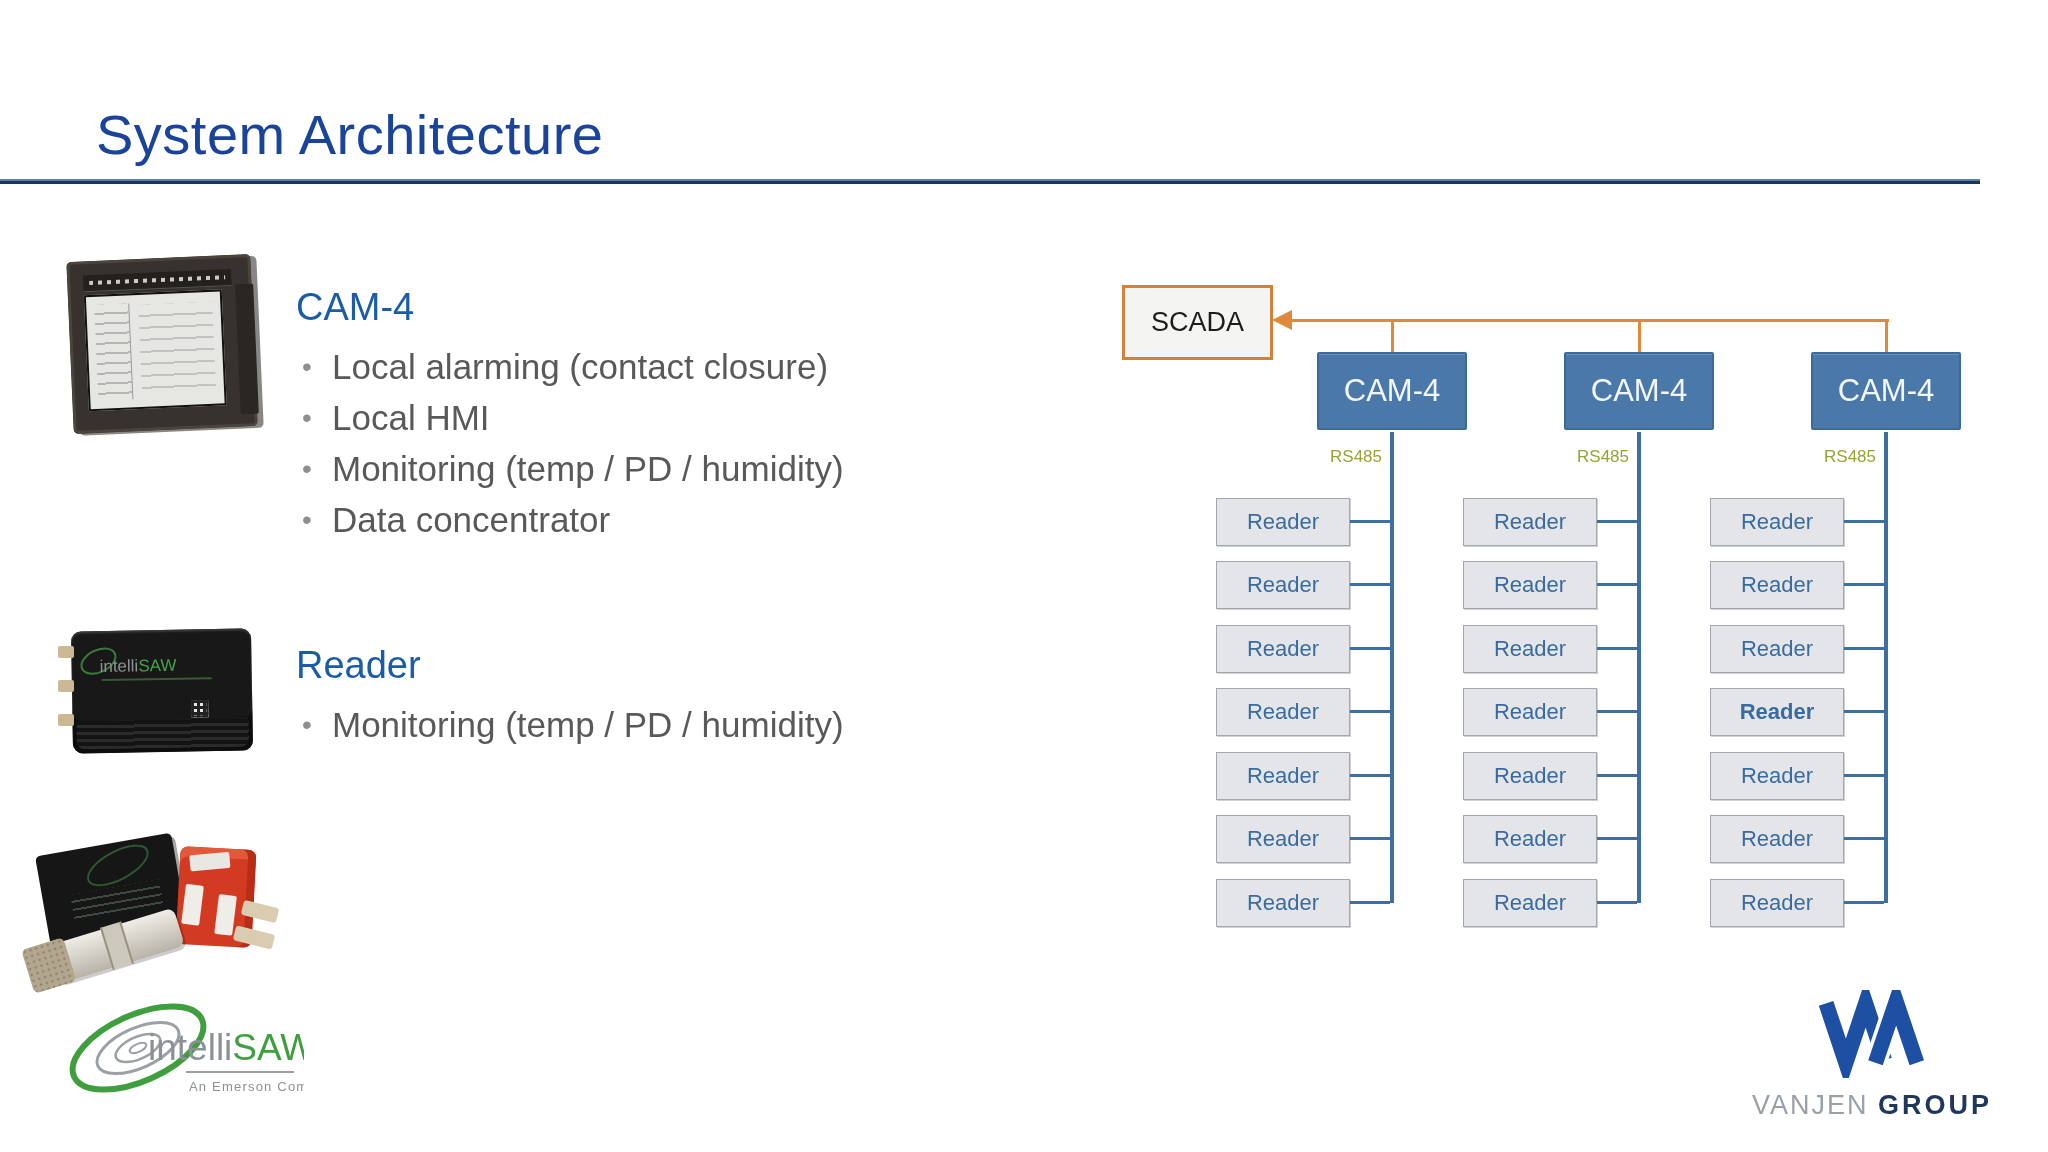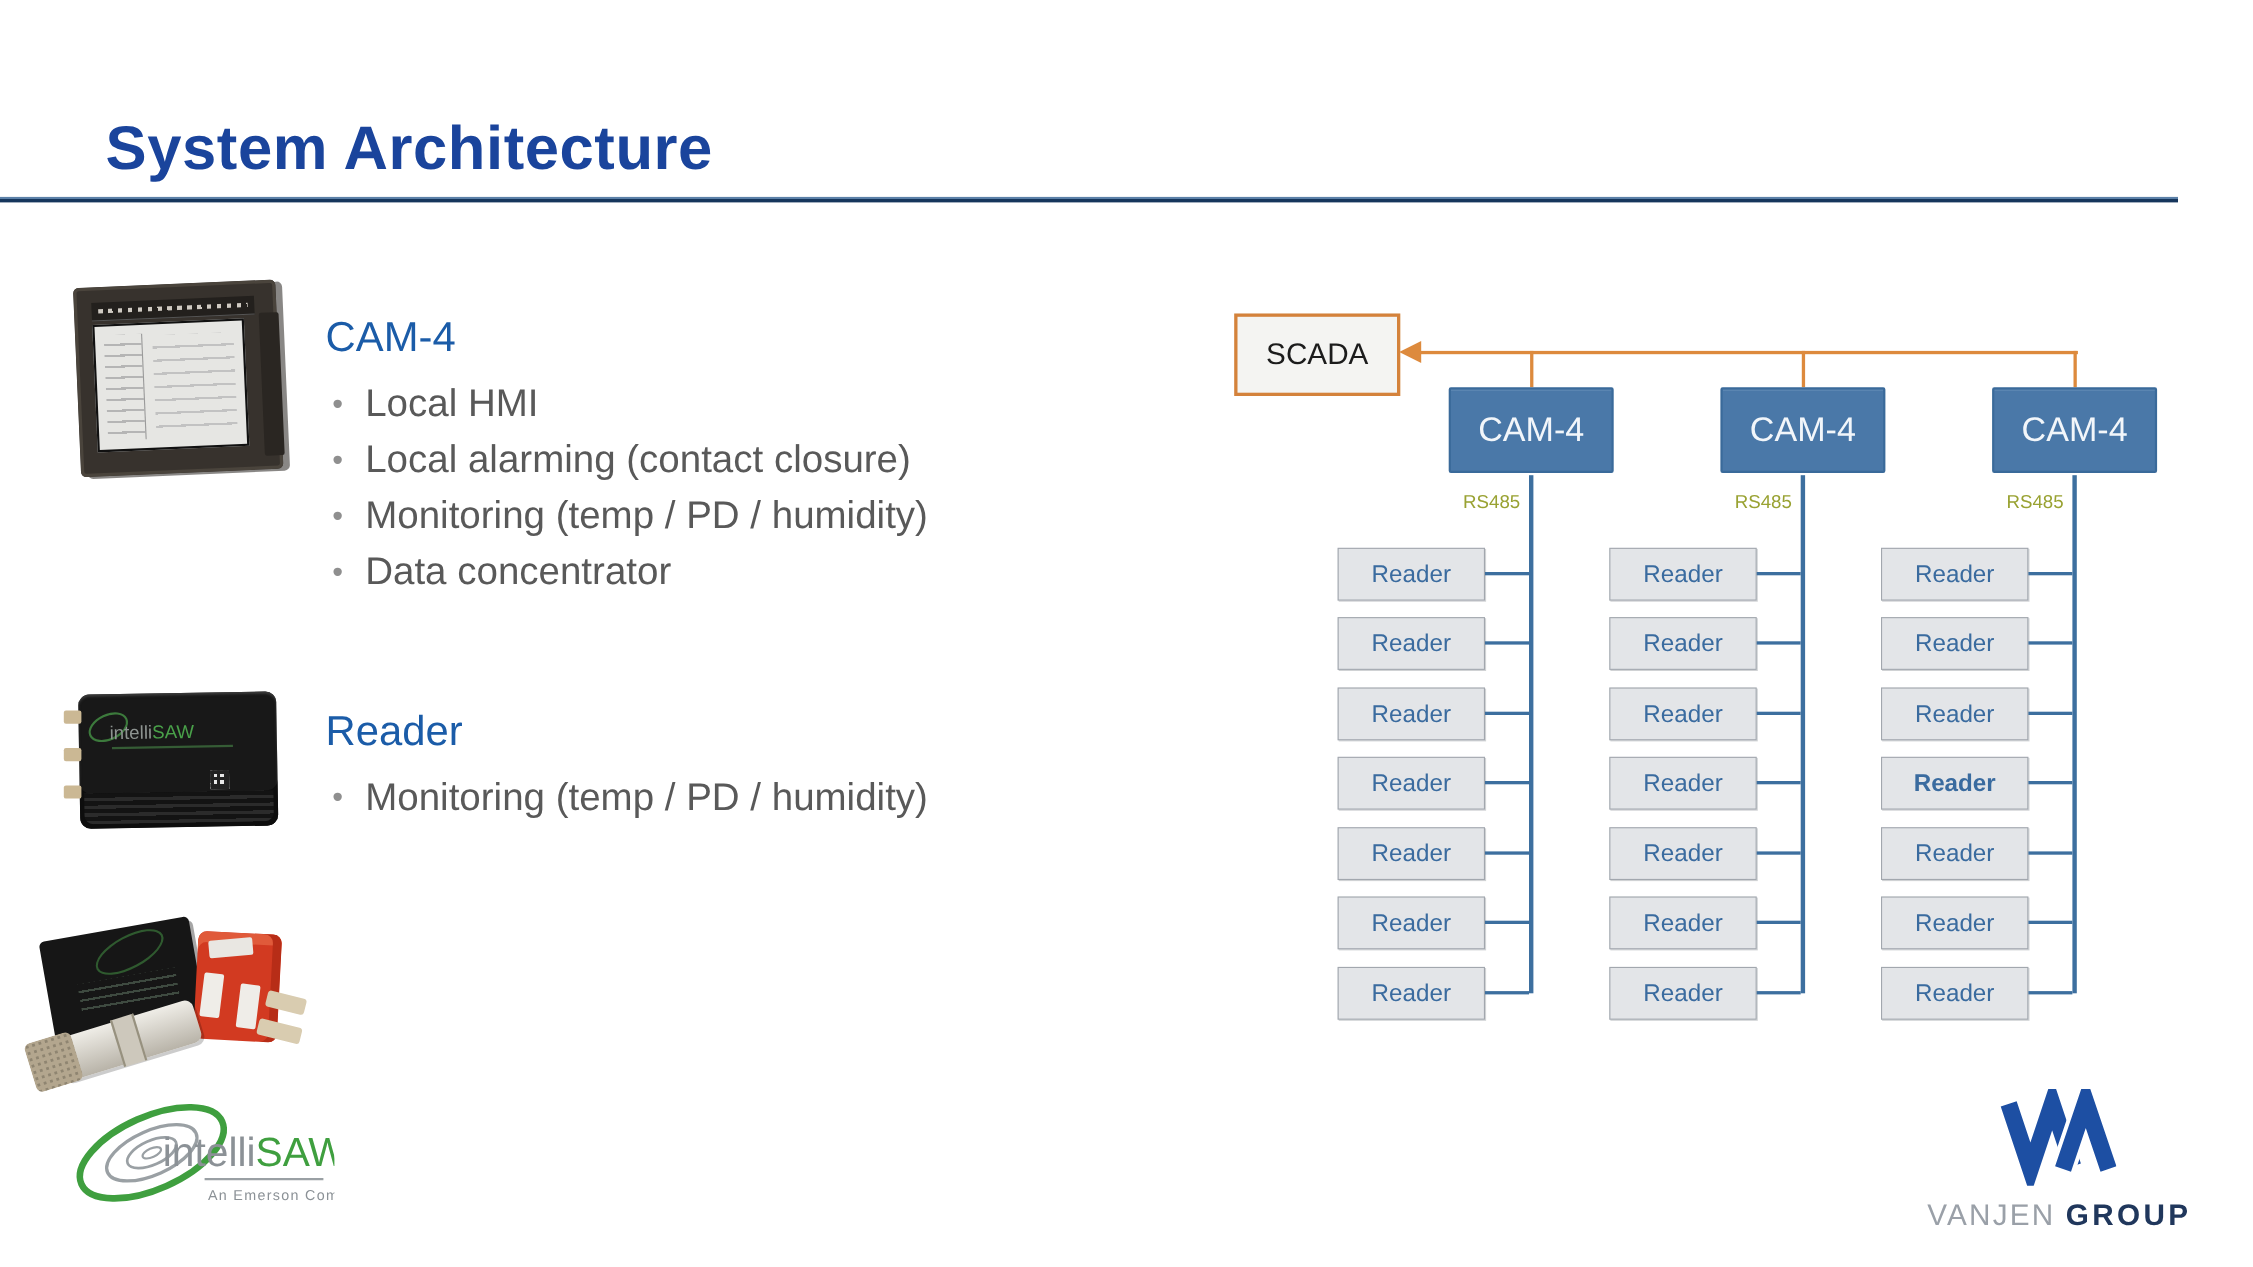--- a/index.html
+++ b/index.html
@@ -1,20 +1,20 @@
 <!DOCTYPE html>
 <html><head>
 <meta charset="utf-8">
 <style>
   html,body{margin:0;padding:0;background:#fff;}
   .slide{position:relative;width:2048px;height:1152px;background:#ffffff;overflow:hidden;
          font-family:"Liberation Sans",sans-serif;}
 
   
-  .title{position:absolute;left:96px;top:102px;font-size:56px;font-weight:bold;color:#1a449c;letter-spacing:.5px;}
+  .title{position:absolute;left:96px;top:102px;font-size:56px;font-weight:normal;color:#1a449c;letter-spacing:.5px;}
   .title-rule{position:absolute;left:0;top:179px;width:1980px;height:5px;
               background:linear-gradient(to bottom,#5b80a8 0%,#5b80a8 35%,#16365c 35%,#16365c 100%);}
 
   
   .section{position:absolute;left:296px;}
   .sec-heading{font-size:38px;color:#1b5ca8;margin:0 0 12px 0;font-weight:normal;}
   .sec-list{list-style:none;margin:0;padding:0;font-size:35px;color:#595959;}
   .sec-list li{position:relative;padding-left:36px;line-height:51px;}
   .sec-list li::before{content:"\2022";position:absolute;left:6px;top:0;color:#8f8f8f;font-size:28px;line-height:51px;}
   #section-cam4{top:286px;width:680px;}
@@ -161,22 +161,22 @@
       </g>
       <text x="88" y="74" font-size="37" fill="#8b9196" font-family="Liberation Sans, sans-serif"><tspan>intelli</tspan><tspan fill="#3f9f3f">SAW</tspan></text>
       <line x1="126" y1="86" x2="234" y2="86" stroke="#9aa0a4" stroke-width="2"></line>
       <text x="129" y="105" font-size="13" fill="#8b9196" letter-spacing="1.2" font-family="Liberation Sans, sans-serif">An Emerson Company</text>
     </svg>
   </div>
 
   <div class="section" id="section-cam4">
     <h2 class="sec-heading">CAM-4</h2>
     <ul class="sec-list">
+        <li>Local alarming (contact closure)</li>
         <li>Local HMI</li>
-        <li>Local alarming (contact closure)</li>
         <li>Monitoring (temp / PD / humidity)</li>
         <li>Data concentrator</li>
       </ul>
   </div>
   <div class="section" id="section-reader">
     <h2 class="sec-heading">Reader</h2>
     <ul class="sec-list">
         <li>Monitoring (temp / PD / humidity)</li>
       </ul>
   </div>

